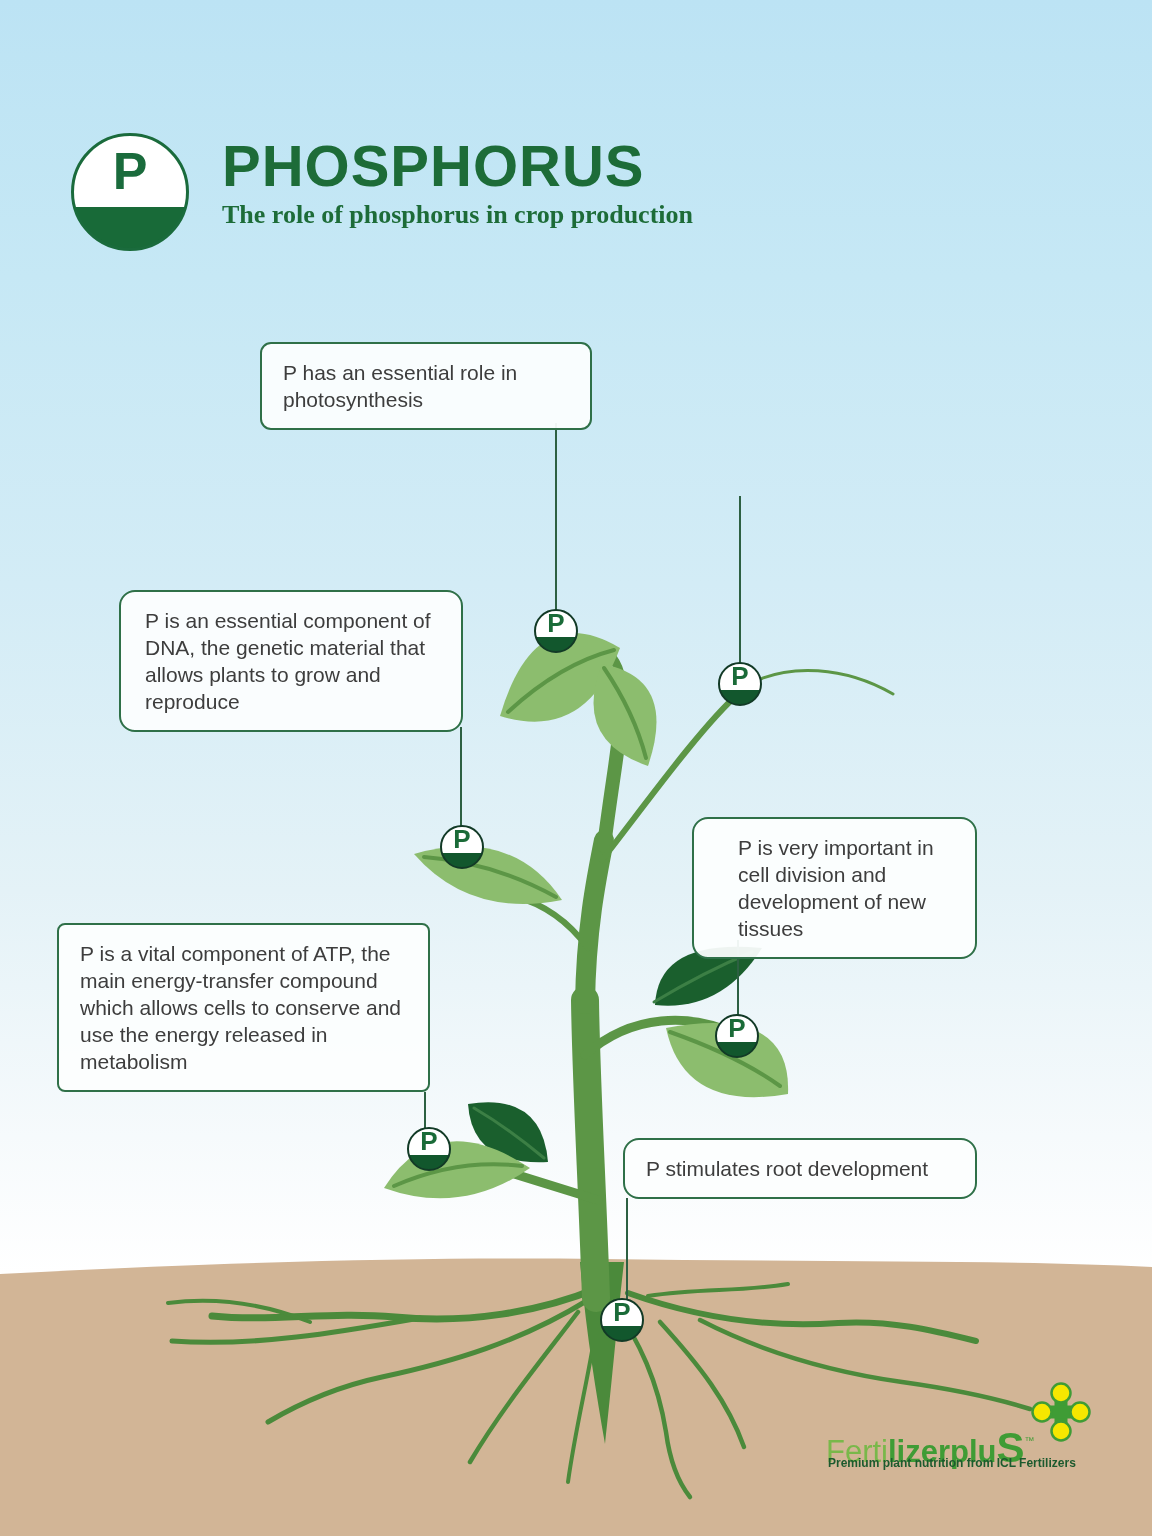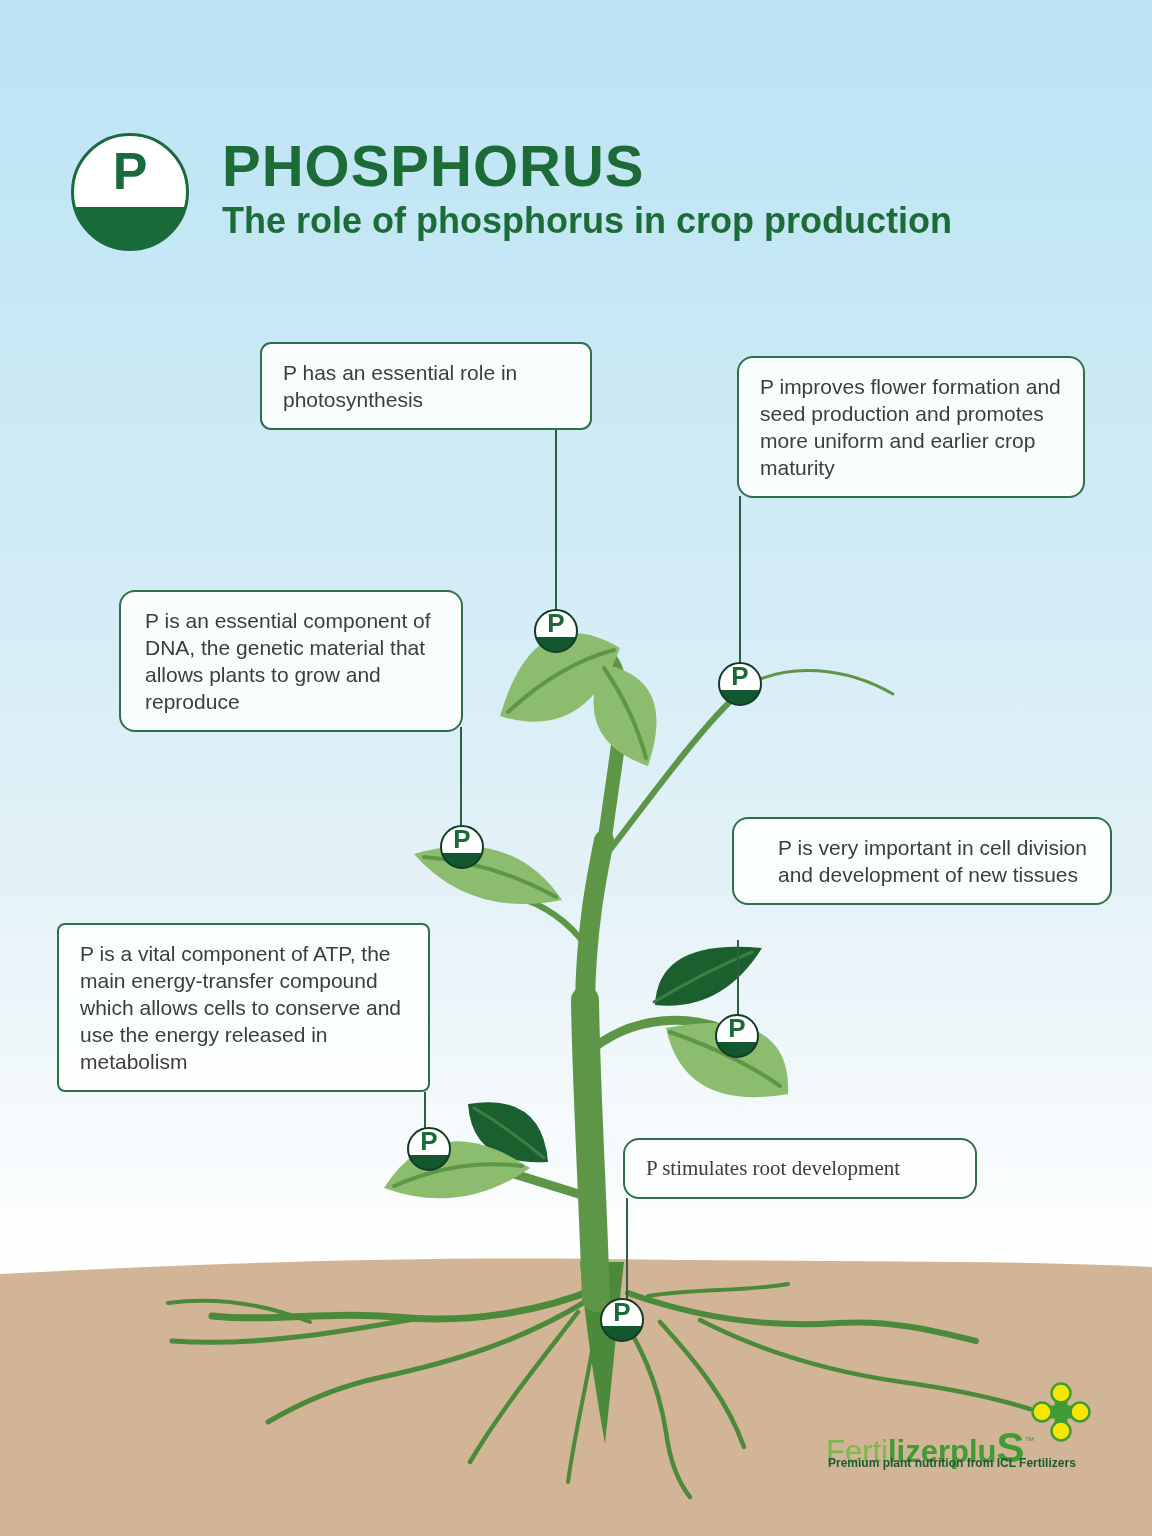--- a/index.html
+++ b/index.html
@@ -25,38 +25,38 @@
     display:flex; align-items:center; justify-content:center;
     padding-bottom:42px;
   }
   .logo-circle span { font-size:52px; font-weight:bold; color:#1a6b3c; }
   .title {
     position:absolute; left:222px; top:132px;
     font-size:58px; font-weight:bold; color:#1d6c38; letter-spacing:1px;
   }
   .subtitle {
     position:absolute; left:222px; top:200px;
-    font-size:36px; font-weight:bold; color:#1d6c38;
+    font-size:26px; font-weight:bold; color:#1d6c38;font-family:Liberation Serif, serif;
   }
 
   
   .callout {
     position:absolute;
     background:rgba(252,254,254,0.94);
     border:2px solid #2f7048;
     border-radius:16px;
     padding:15px 21px;
     font-size:21px; line-height:27px; color:#3d3d3d;
   }
   .b1 { left:260px; top:342px;  width:332px;border-radius:11px; }
   .b2 { left:737px; top:356px;  width:348px; }
   .b3 { left:119px; top:590px;  width:344px;padding-left:24px; }
-  .b4 { left:732px; top:817px;  width:380px;padding-left:44px; }
+  .b4 { left:692px; top:817px;  width:285px;padding-left:44px; }
   .b5 { left:57px;  top:923px;  width:373px;border-radius:8px; }
-  .b6 { left:623px; top:1138px; width:354px;font-family:Liberation Serif, serif; }
+  .b6 { left:623px; top:1138px; width:354px; }
 
   
   .conn { position:absolute; width:2px; background:#2d6042; }
   .l1 { left:555px; top:423px;  height:208px; }
   .l2 { left:739px; top:496px;  height:188px; }
   .l3 { left:460px; top:727px;  height:120px; }
   .l4 { left:737px; top:940px;  height:96px; }
   .l5 { left:424px; top:1092px; height:57px; }
   .l6 { left:626px; top:1198px; height:122px; }
 
@@ -159,23 +159,20 @@
 
   <div class="conn l1"></div>
   <div class="conn l2"></div>
   <div class="conn l3"></div>
   <div class="conn l4"></div>
   <div class="conn l5"></div>
   <div class="conn l6"></div>
 
   <div class="callout b1">
     <span>P has an essential role in photosynthesis</span>
-  </div>
-  <div class="callout b2">
-    <span>P improves flower formation and seed production and promotes more uniform and earlier crop maturity</span>
   </div>
   <div class="callout b3">
     <span>P is an essential component of DNA, the genetic material that allows plants to grow and reproduce</span>
   </div>
   <div class="callout b4">
     <span>P is very important in cell division and development of new tissues</span>
   </div>
   <div class="callout b5">
     <span>P is a vital component of ATP, the main energy-transfer compound which allows cells to conserve and use the energy released in metabolism</span>
   </div>

